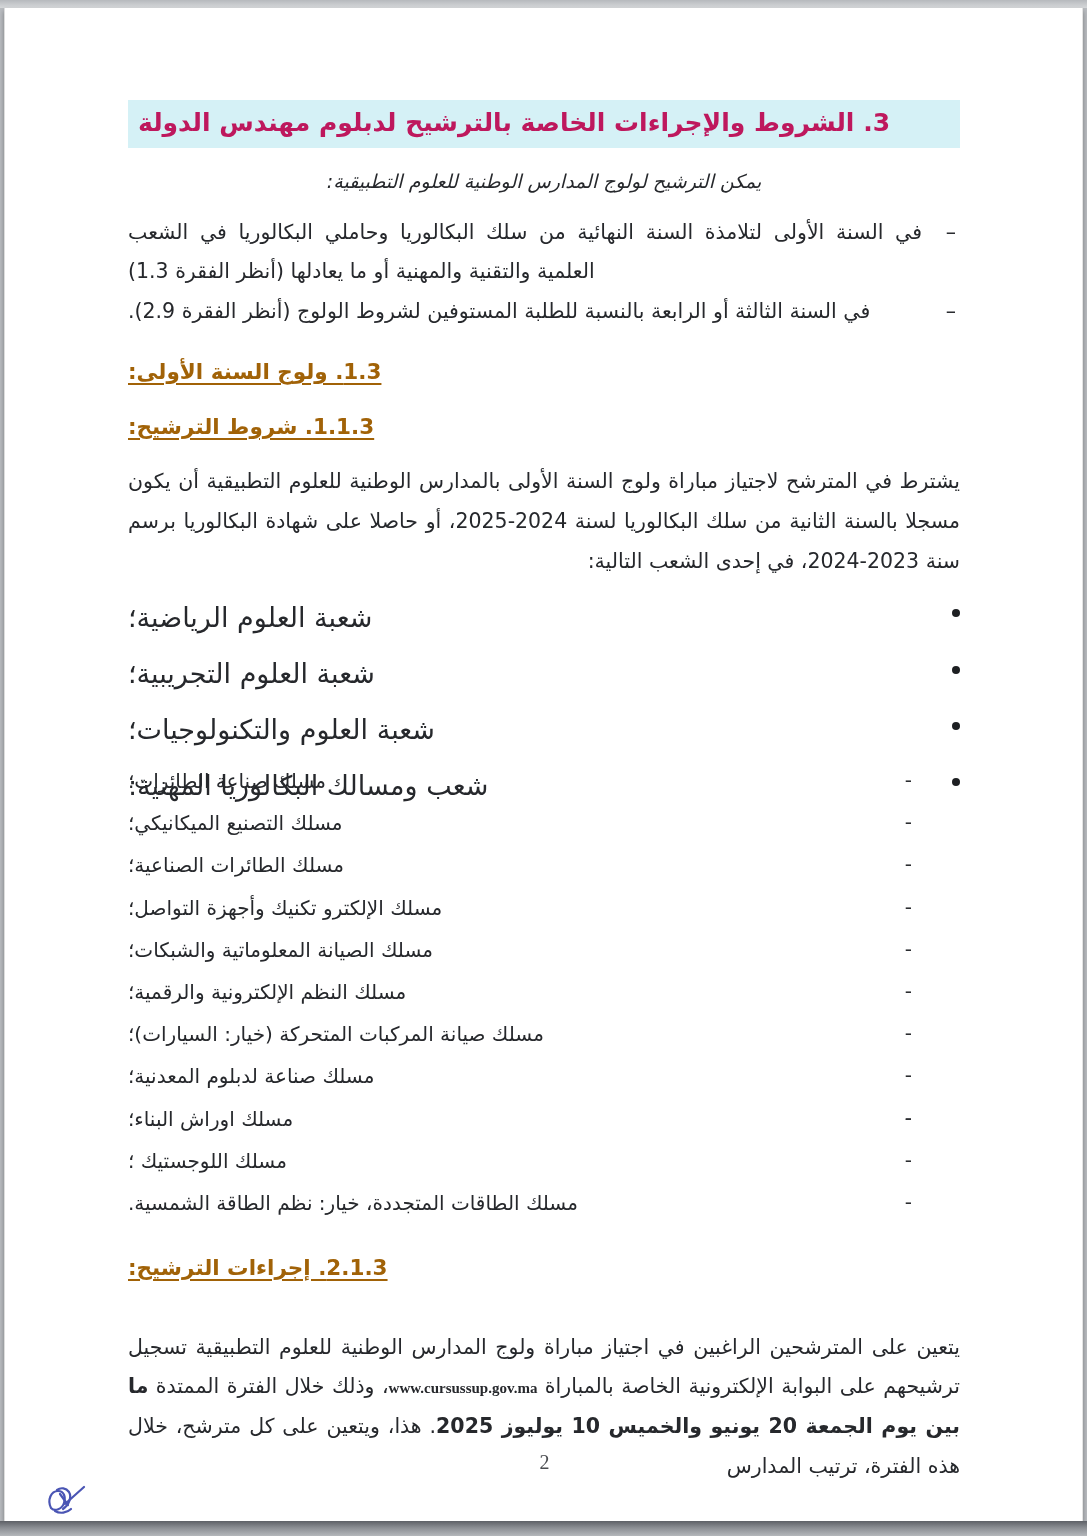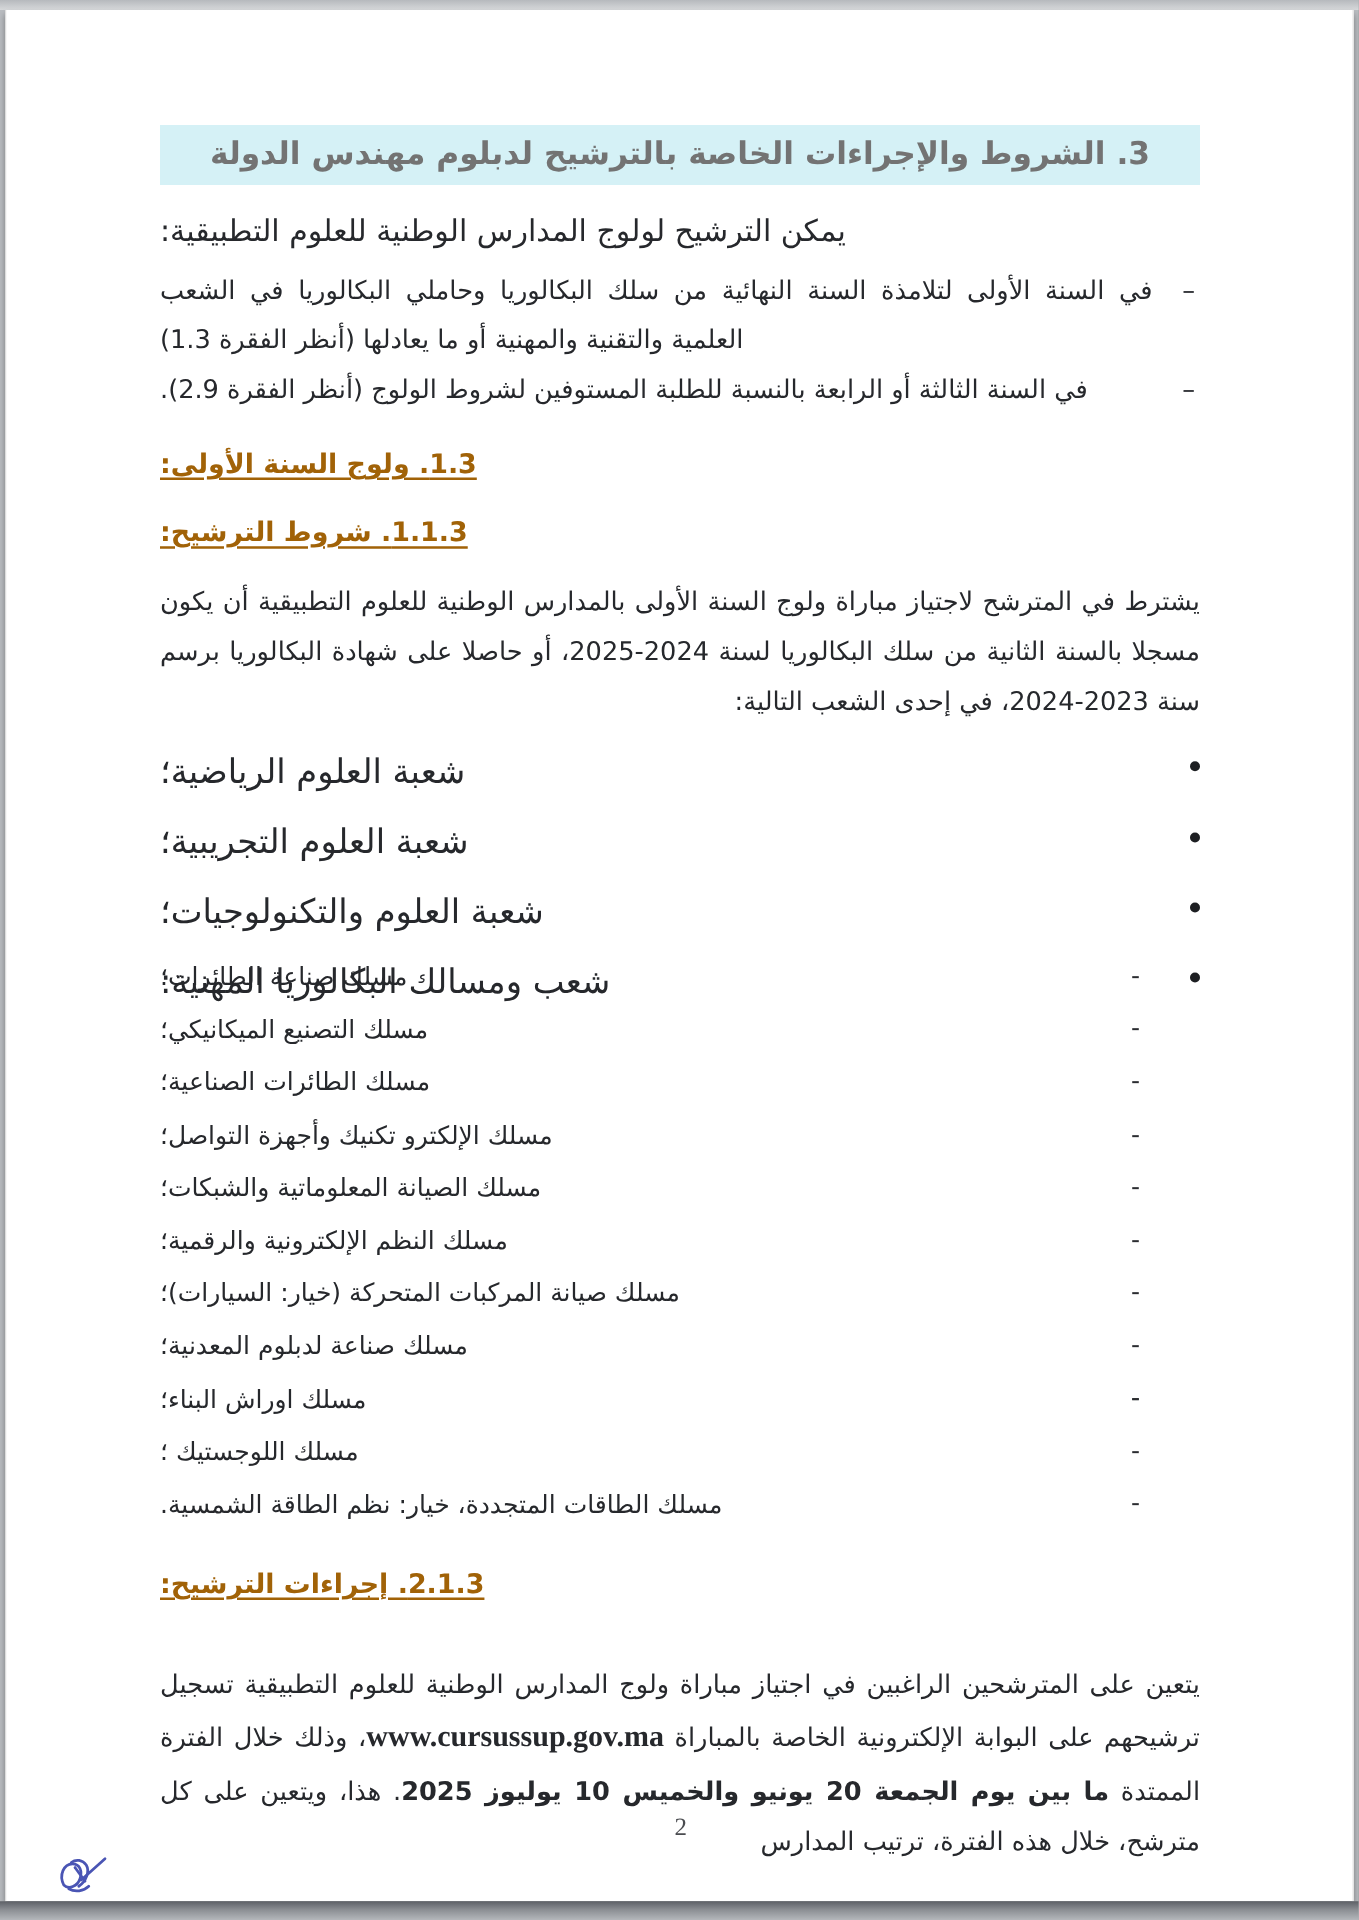--- a/index.html
+++ b/index.html
@@ -71,22 +71,22 @@
     width: 832px;
     background: #d5f1f6;
     padding: 7px 10px 9px 10px;
     box-sizing: border-box;
   }
   .title-text {
     font-family: "DejaVu Sans", "Liberation Sans", sans-serif;
     font-weight: bold;
     font-size: 25px;
     line-height: 1.28;
-    color: #737373;
-    text-align: center;
+    color: #be185d;
+    text-align: left;
     white-space: nowrap;
   }
 
   
   .blk {
     position: absolute;
     font-family: "DejaVu Sans", "Liberation Sans", sans-serif;
     color: #26282c;
   }
 
@@ -96,21 +96,21 @@
     text-align: justify;
     text-align-last: right;
   }
 
   .intro {
     top: 158px;
     right: 124px;
     width: 832px;
     text-align: left;
   }
-  .intro .line { text-align: left; font-size: 24px; line-height: 1.6; }
+  .intro .line { text-align: center; font-size: 19px; line-height: 1.6; font-style: italic; }
 
   
   .dashlist {
     list-style: none;
     margin: 0;
     padding: 0;
   }
   .dashlist li {
     position: relative;
     padding-right: 38px;
@@ -206,21 +206,21 @@
     margin-right: 86px;
     text-align: left;
   }
 
   
   .final-para { top: 1299px; right: 124px; width: 832px; }
   .final-para b { font-weight: bold; }
   .url-bold {
     font-family: "Liberation Serif", "DejaVu Serif", serif;
     font-weight: bold;
-    font-size: 24px;
+    font-size: 15px;
     direction: ltr;
     unicode-bidi: embed;
   }
 
   
   .page-num {
     position: absolute;
     top: 1443px;
     left: 0;
     width: 1079px;

